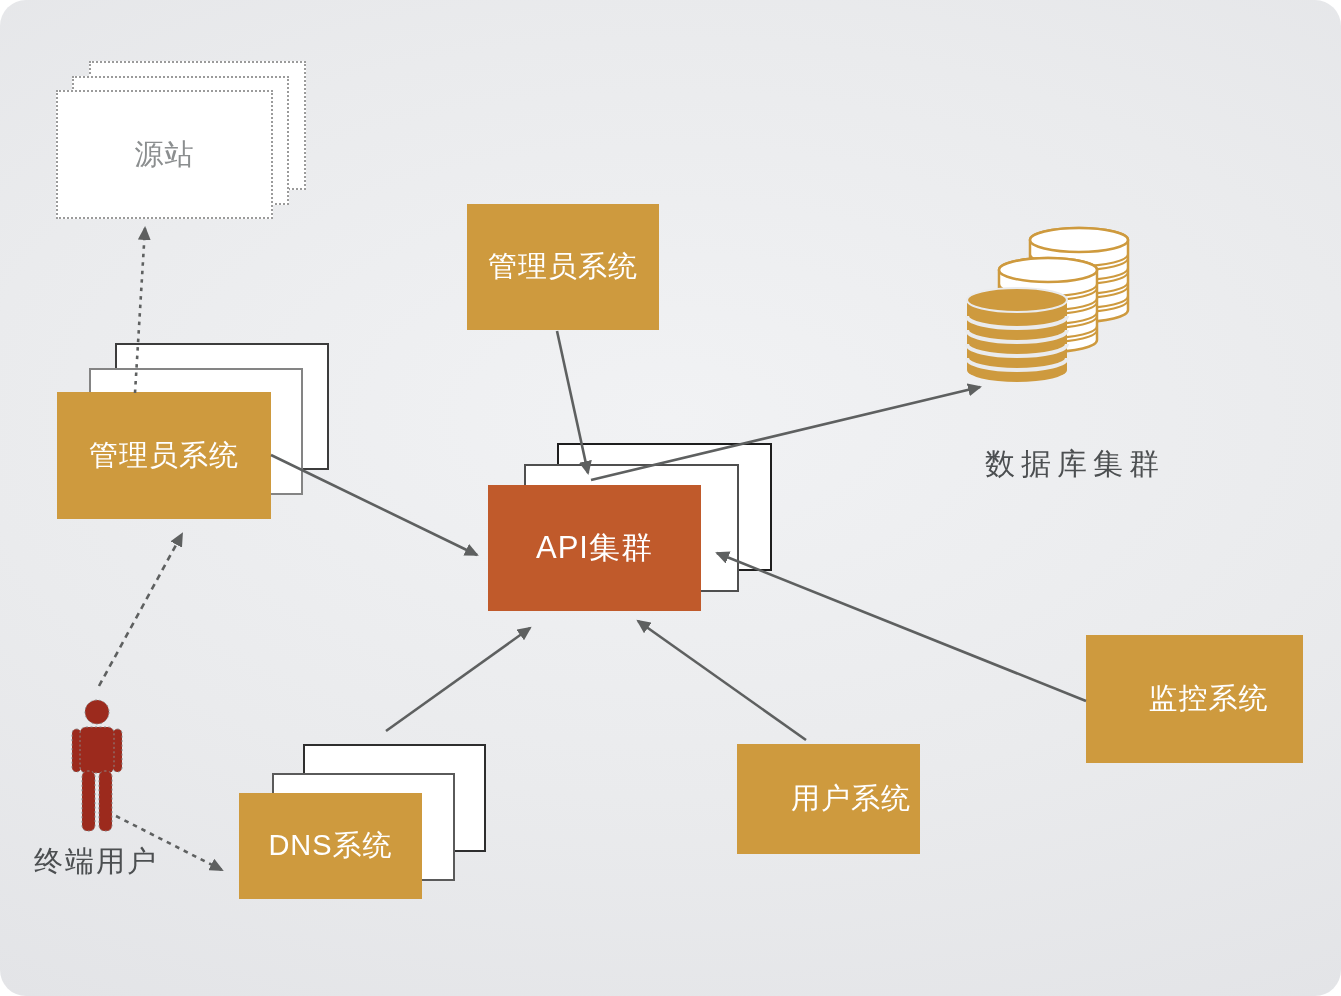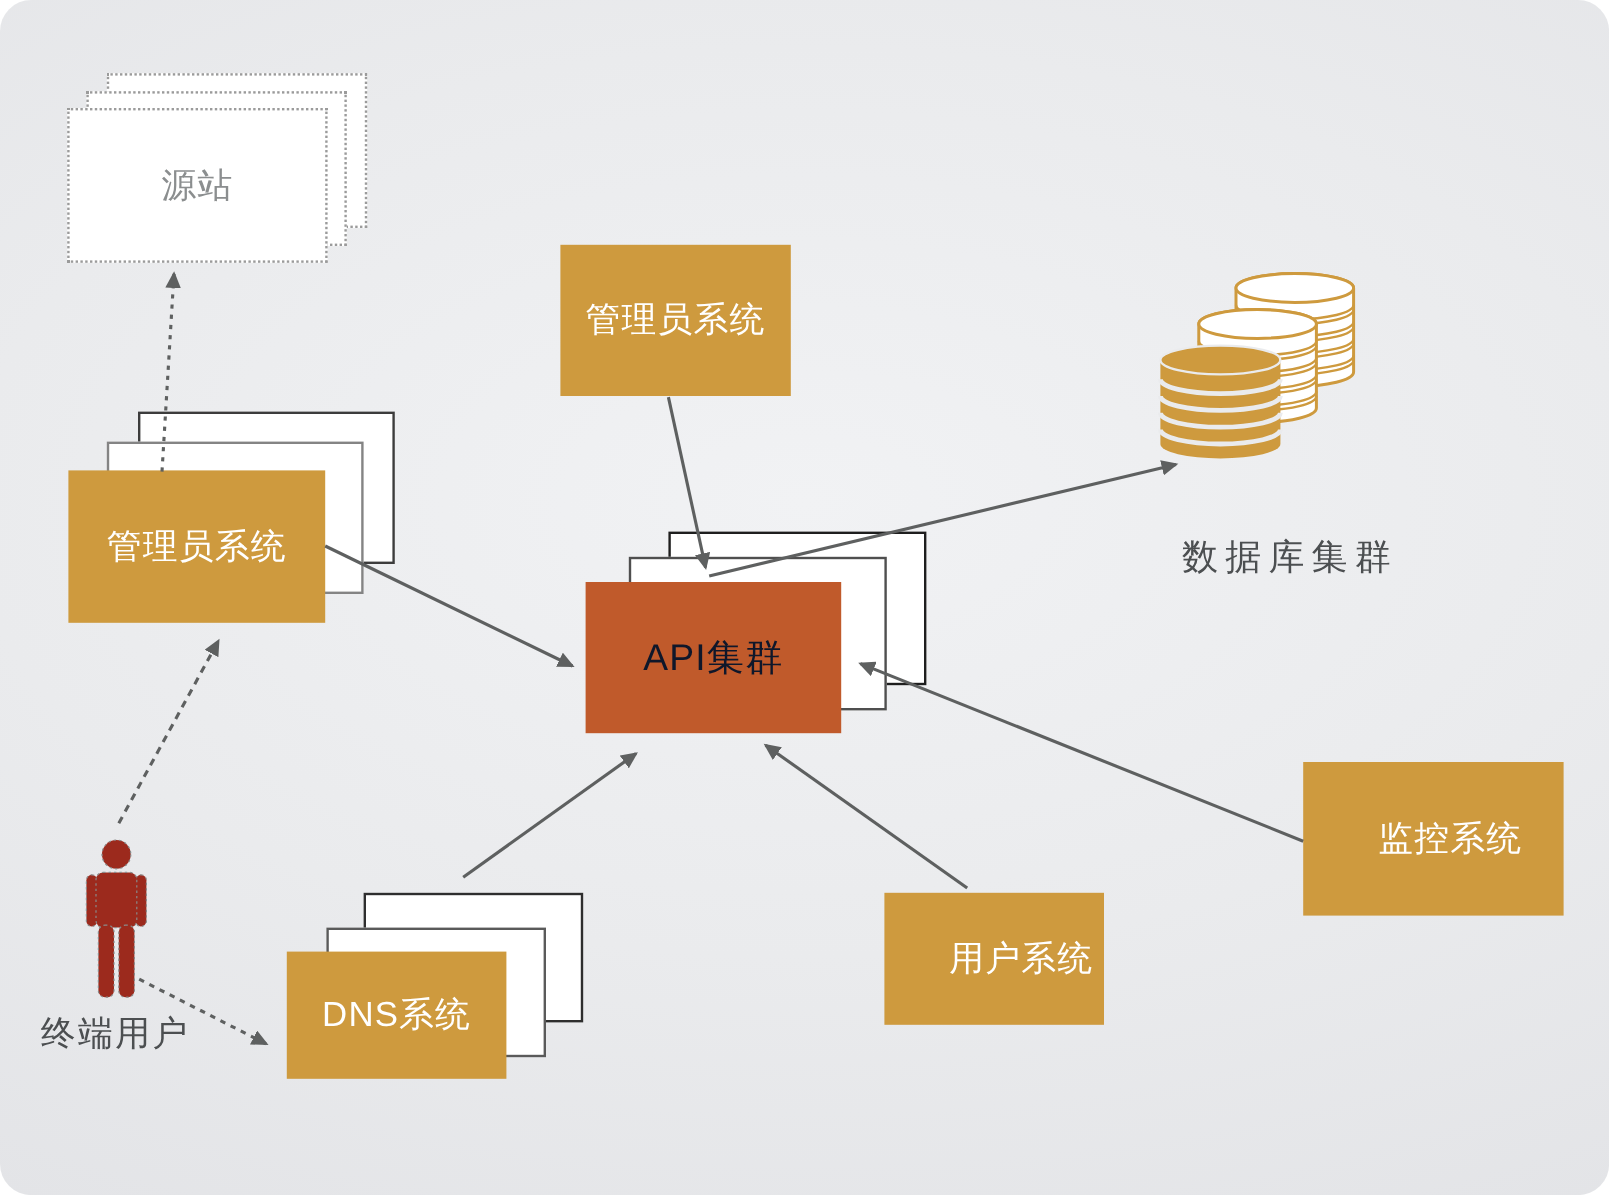--- a/index.html
+++ b/index.html
@@ -17,21 +17,21 @@
     position:absolute;box-sizing:border-box;
     display:flex;align-items:center;justify-content:center;
   }
   .node .lbl{
     font-size:29px;font-weight:300;letter-spacing:1px;white-space:nowrap;
   }
   .whitebox{background:#ffffff;}
   .goldbox{background:#CE9A3E;}
   .goldbox .lbl{color:#ffffff;}
   .orangebox{background:#C05A2B;}
-  .orangebox .lbl{color:#0f172a;font-size:31px;}
+  .orangebox .lbl{color:#ffffff;font-size:31px;}
   .dotted{border:2px dotted #9b9b9b;background:#ffffff;}
   .graytext{color:#8b8e8f;font-size:30px;letter-spacing:2px;}
   .caption{
     position:absolute;color:#4c4f51;font-size:29px;font-weight:300;
     letter-spacing:3px;white-space:nowrap;
   }
   svg.overlay{position:absolute;left:0;top:0;z-index:9;pointer-events:none;}
   .icon-wrap{position:absolute;}
 </style>
 </head>

